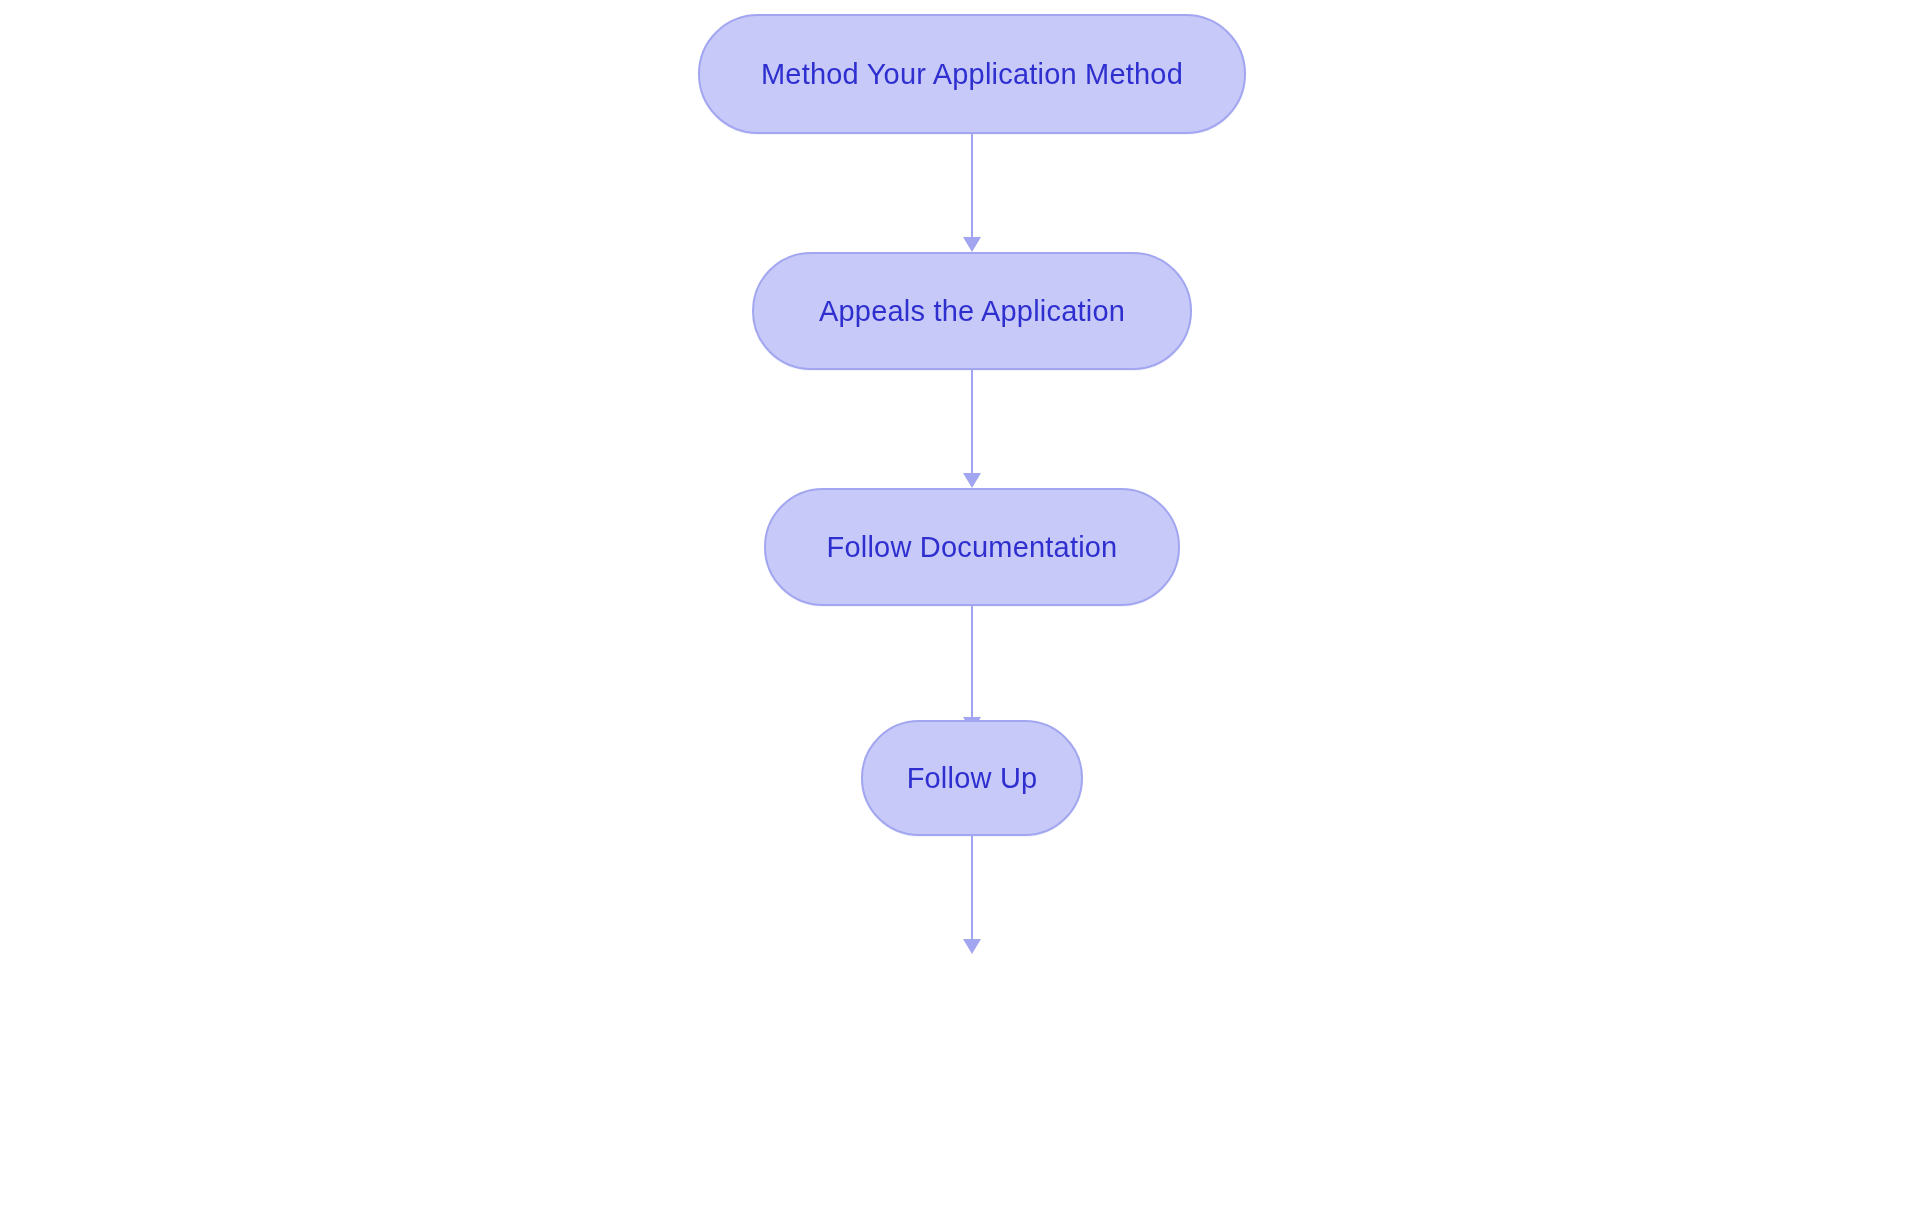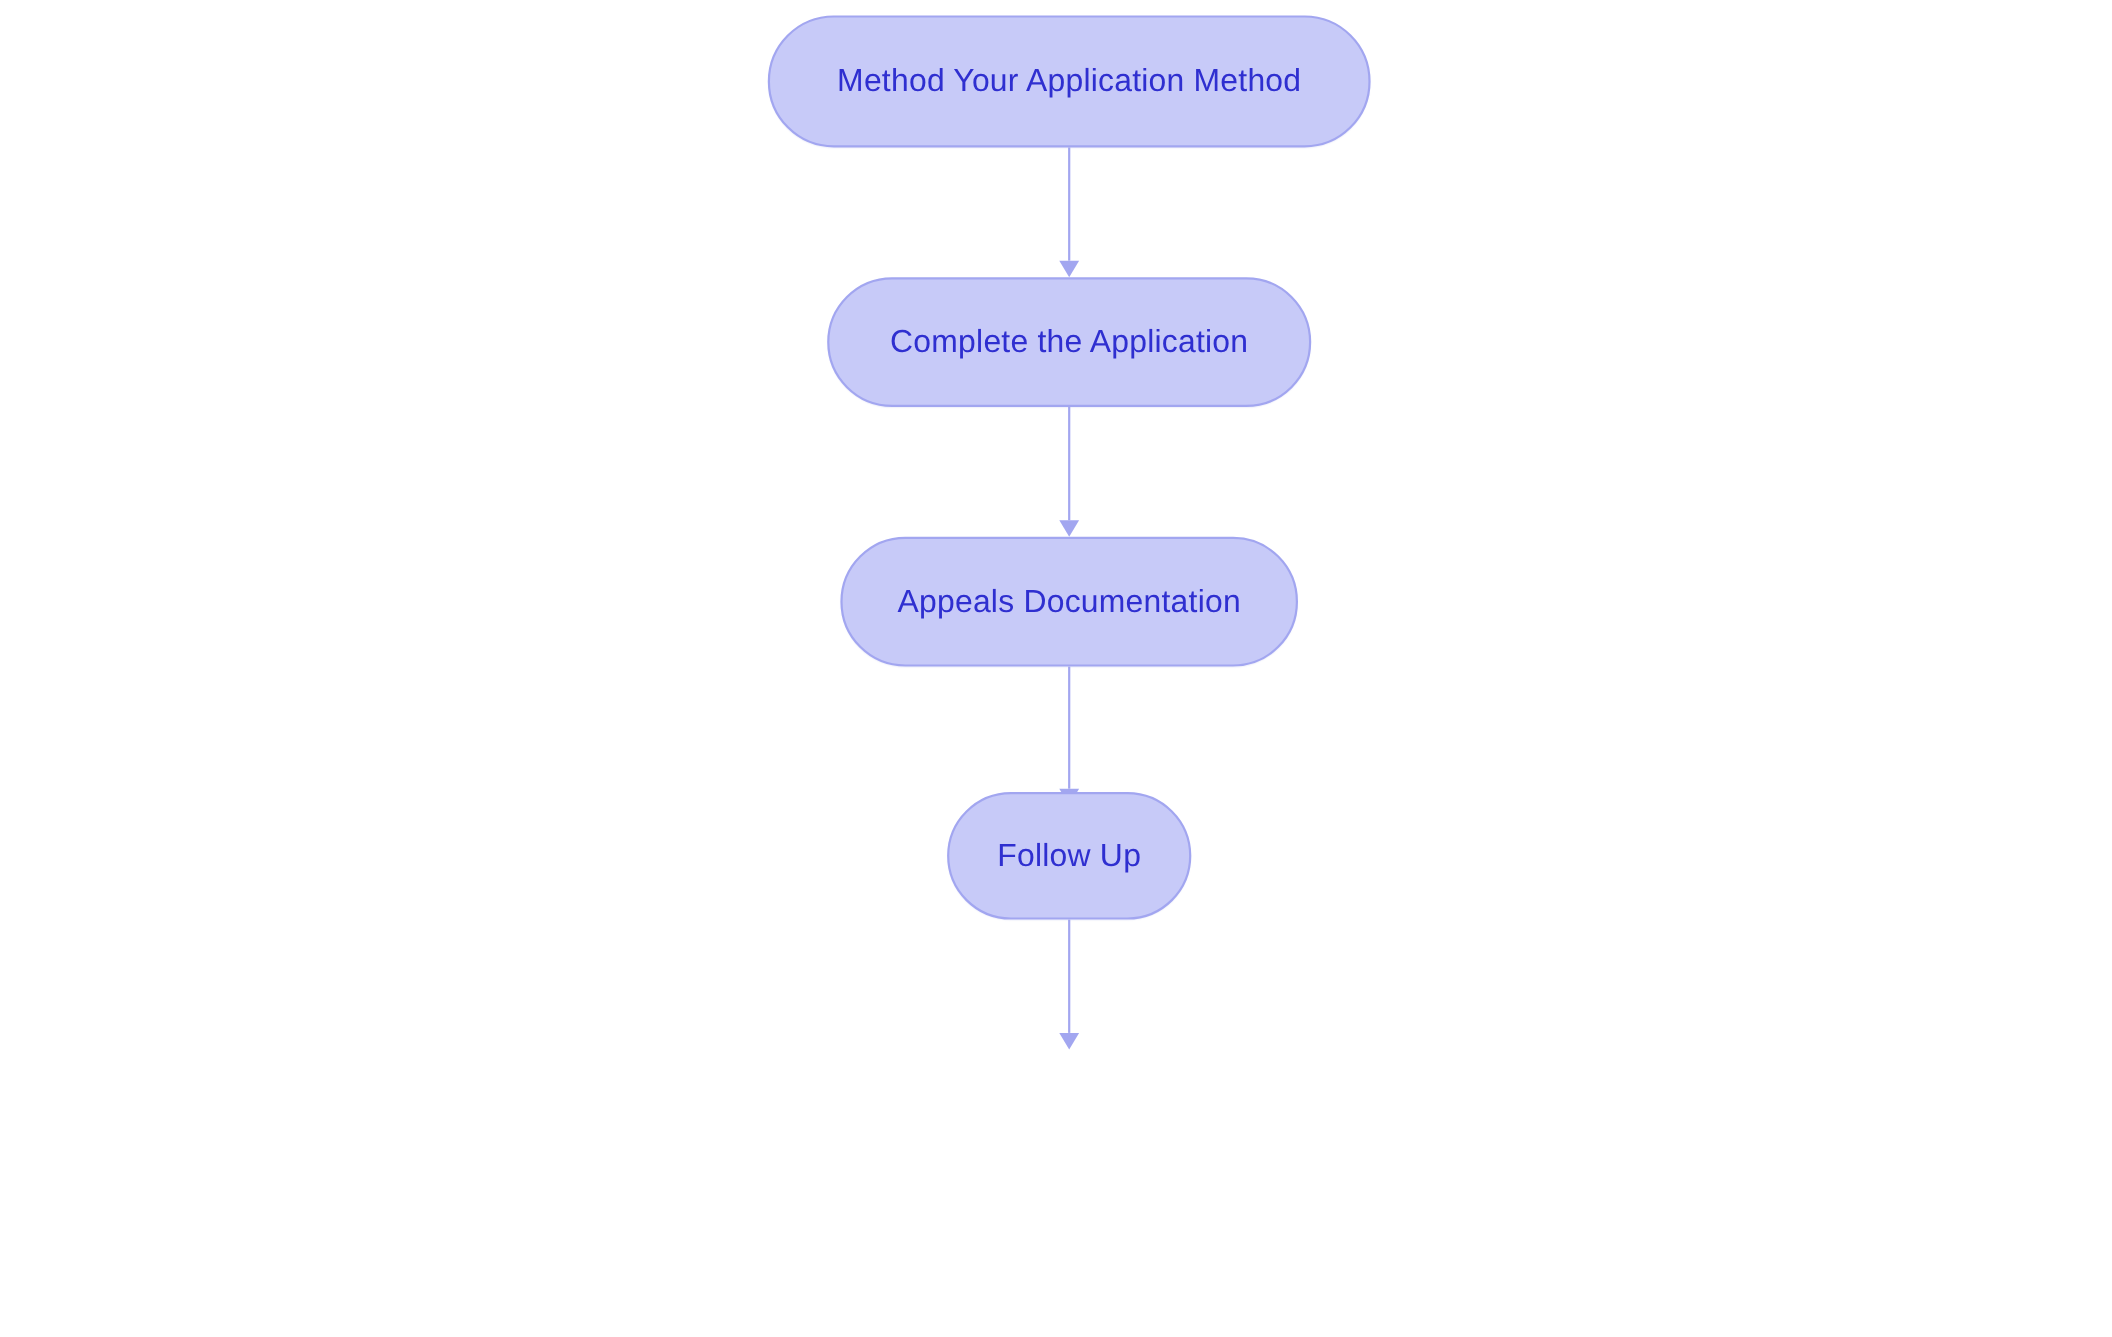--- a/index.html
+++ b/index.html
@@ -110,30 +110,30 @@
     <div class="node" style="left:972px; top:14px; width:548px; height:120px;">
       <span class="node-label">Method Your Application Method</span>
     </div>
 
     <div class="connector" style="left:972px; top:134px; height:118px;">
       <div class="stem" style="height:103px;"></div>
       <div class="head"></div>
     </div>
 
     <div class="node" style="left:972px; top:252px; width:440px; height:118px;">
-      <span class="node-label">Complete the Application</span>
+      <span class="node-label">Appeals the Application</span>
     </div>
 
     <div class="connector" style="left:972px; top:370px; height:118px;">
       <div class="stem" style="height:103px;"></div>
       <div class="head"></div>
     </div>
 
     <div class="node" style="left:972px; top:488px; width:416px; height:118px;">
-      <span class="node-label">Appeals Documentation</span>
+      <span class="node-label">Follow Documentation</span>
     </div>
 
     <div class="connector" style="left:972px; top:606px; height:126px;">
       <div class="stem" style="height:111px;"></div>
       <div class="head"></div>
     </div>
 
     <div class="node" style="left:972px; top:720px; height:116px; width:222px;">
       <span class="node-label">Follow Up</span>
     </div>

